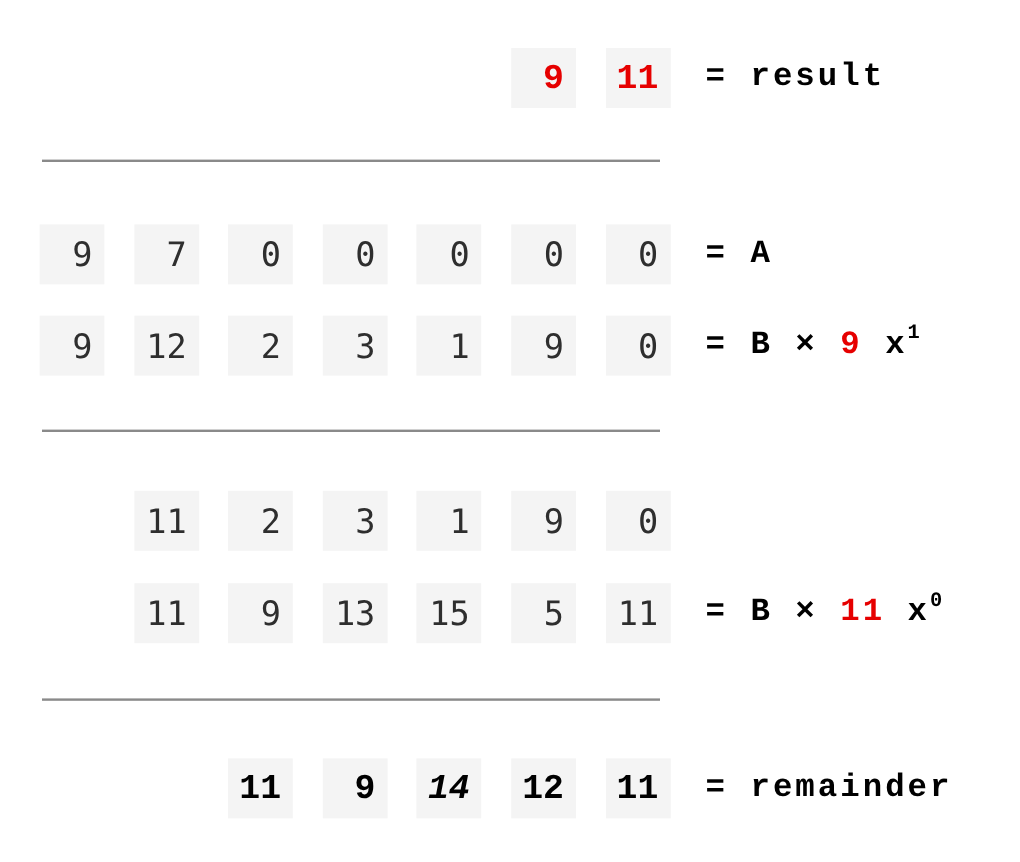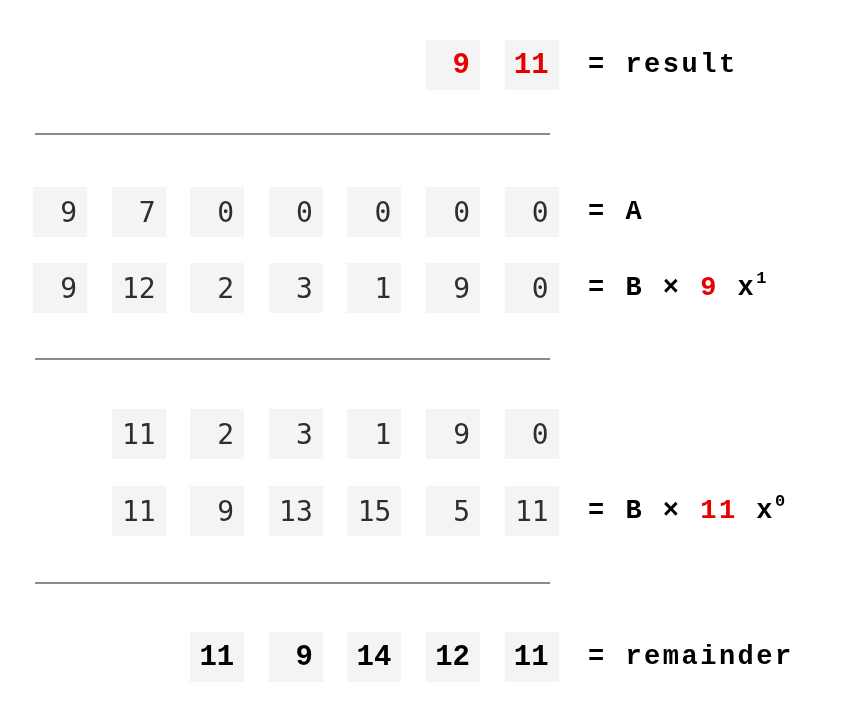--- a/index.html
+++ b/index.html
@@ -139,18 +139,18 @@
       <div class="cell regular" style="left: 157.2px;">9</div>
       <div class="cell regular" style="left: 235.8px;">13</div>
       <div class="cell regular" style="left: 314.4px;">15</div>
       <div class="cell regular" style="left: 393px;">5</div>
       <div class="cell regular" style="left: 471.6px;">11</div>
       <div class="rowlabel"><span>= B × </span><span class="red">11</span><span> x</span><span class="sup">0</span></div>
     </div>
   <div class="vrow row-5">
       <div class="cell bold" style="left: 157.2px;">11</div>
       <div class="cell bold" style="left: 235.8px;">9</div>
-      <div class="cell bold" style="left: 314.4px;">14</div>
+      <div class="cell bold" style="left: 314.4px; font-style: italic;">14</div>
       <div class="cell bold" style="left: 393px;">12</div>
       <div class="cell bold" style="left: 471.6px;">11</div>
       <div class="rowlabel"><span>= remainder</span></div>
     </div>
 </div>
 
 </body></html>

